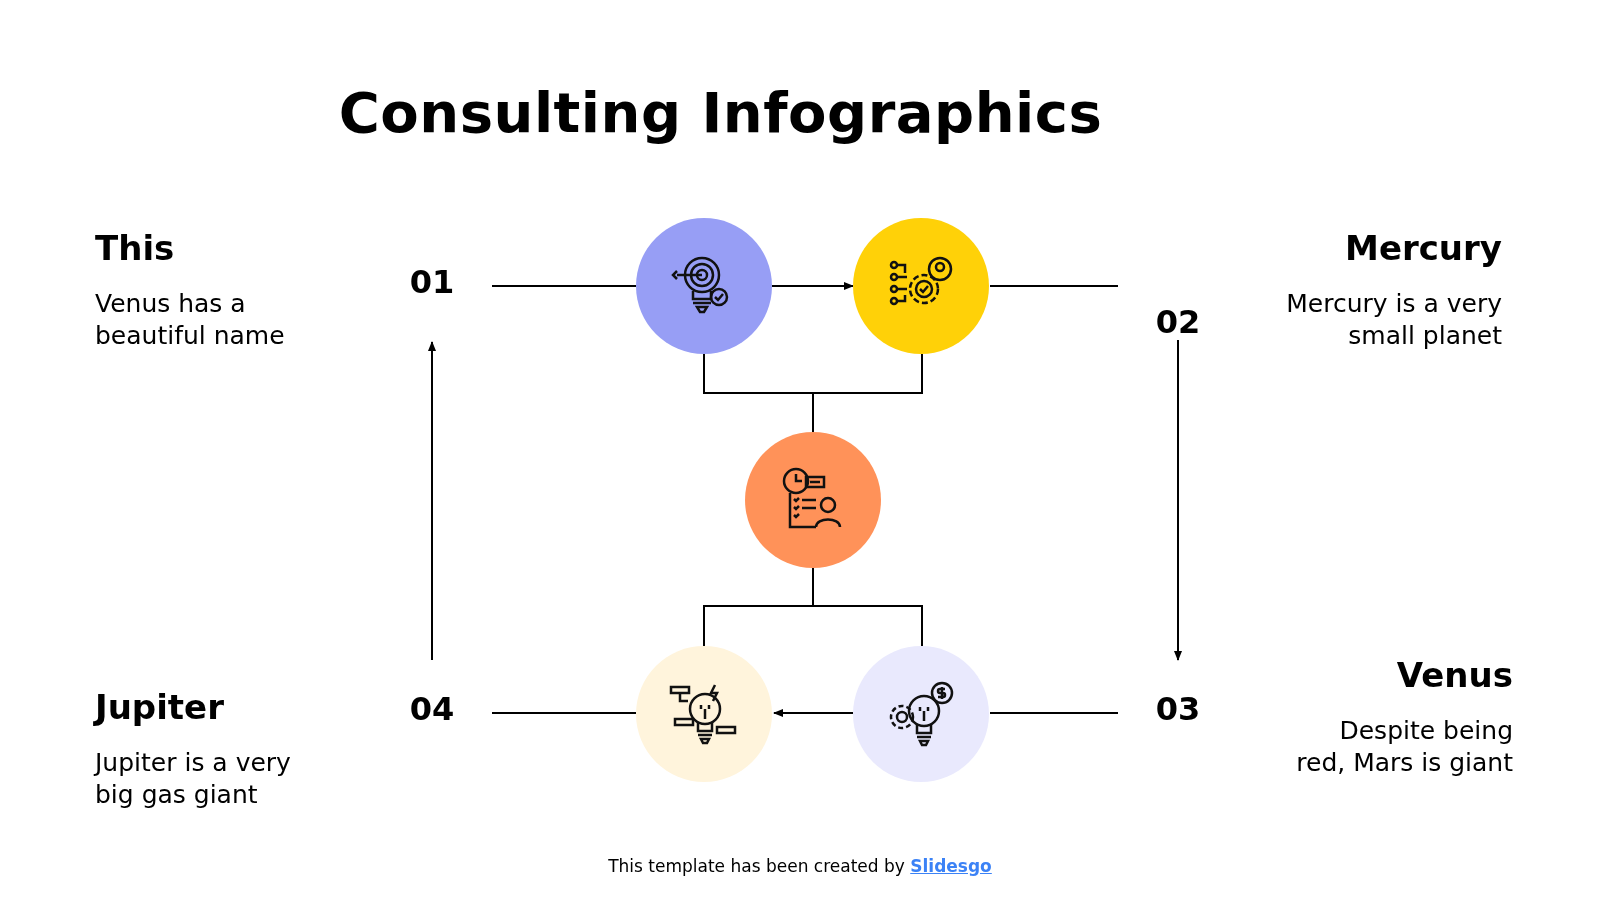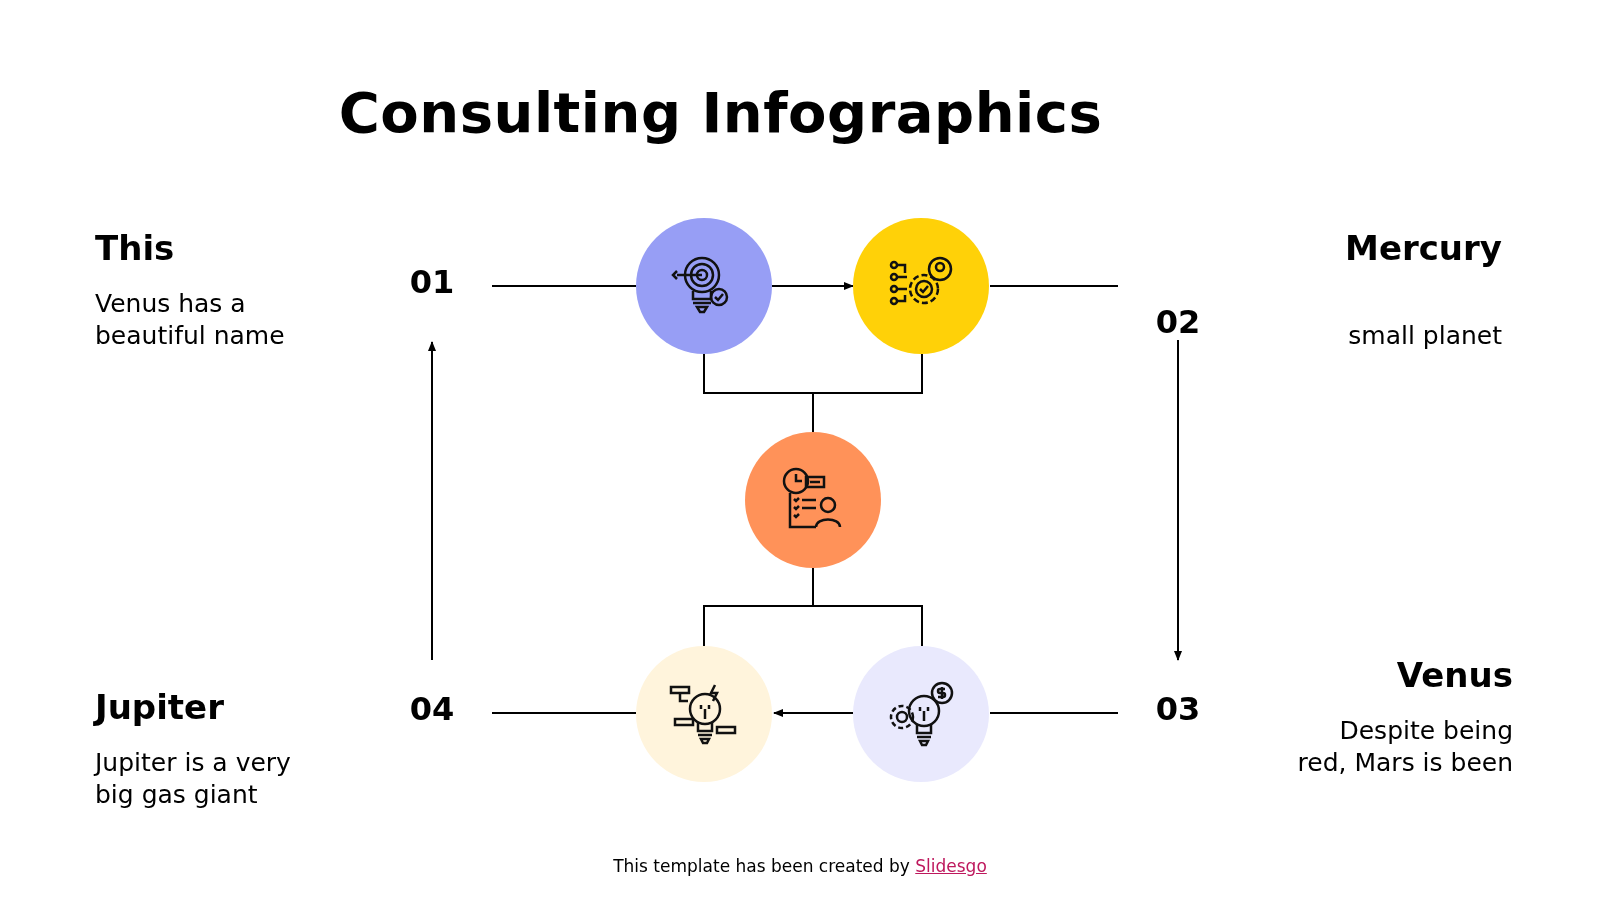--- a/index.html
+++ b/index.html
@@ -23,21 +23,21 @@
     .circle {
       position: absolute; width: 136px; height: 136px; border-radius: 50%;
       display: flex; align-items: center; justify-content: center;
     }
     .circle svg { width: 70px; height: 70px; }
     svg.lines { position: absolute; left: 0; top: 0; }
     .footer {
       position: absolute; left: 0; top: 856px; width: 1600px; text-align: center;
       font-size: 17px; font-family: "DejaVu Sans", sans-serif;
     }
-    .footer a { font-weight: 400; text-decoration: underline; color: #be185d; }
+    .footer a { font-weight: 700; text-decoration: underline; color: #3b82f6; }
   </style>
 </head>
 <body>
 
 <div class="title">Consulting Infographics</div>
 
 <svg class="lines" width="1600" height="900">
   <defs>
     <marker id="arr" markerWidth="10" markerHeight="10" refX="9" refY="5" orient="auto" markerUnits="userSpaceOnUse">
       <path d="M0,1 L10,5 L0,9 z" fill="#000"></path>
@@ -63,29 +63,29 @@
     <polyline points="704,646 704,606 922,606 922,646"></polyline>
   </g>
 </svg>
 
 <div class="block" style="left:95px; top:228px;">
   <h2>This</h2>
   <p><span>Venus has a</span><br><span>beautiful name</span></p>
 </div>
 <div class="block right" style="left:1182px; top:228px;">
   <h2>Mercury</h2>
-  <p><br><span>small planet</span></p>
+  <p><span>Mercury is a very</span><br><span>small planet</span></p>
 </div>
 <div class="block" style="left:95px; top:655px;margin-top:32px;">
   <h2>Jupiter</h2>
   <p><span>Jupiter is a very</span><br><span>big gas giant</span></p>
 </div>
 <div class="block right" style="left:1193px; top:655px;">
   <h2>Venus</h2>
-  <p><span>Despite being</span><br><span>red, Mars is been</span></p>
+  <p><span>Despite being</span><br><span>red, Mars is giant</span></p>
 </div>
 
 <div class="num" style="left:392px; top:263px;">01</div>
 <div class="num" style="left:1138px; top:259px;margin-top:44px;">02</div>
 <div class="num" style="left:1138px; top:690px;">03</div>
 <div class="num" style="left:392px; top:690px;">04</div>
 
 <div class="circle" style="left:636px; top:218px; background:#979EF5;">
   <svg viewBox="0 0 70 70" fill="none" stroke="#111" stroke-width="2.5">
     <circle cx="33" cy="24" r="17"></circle>

